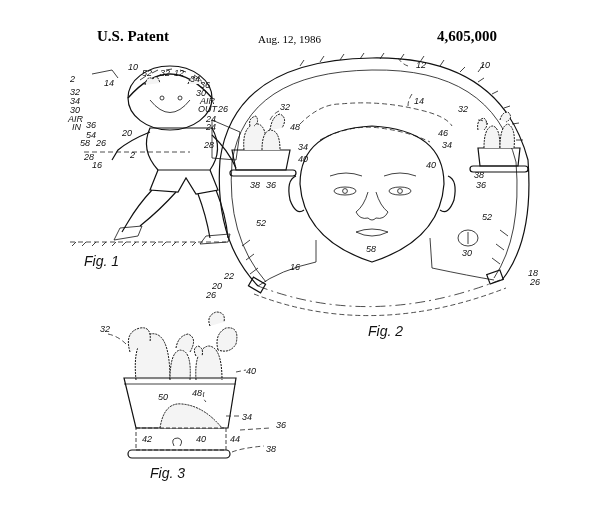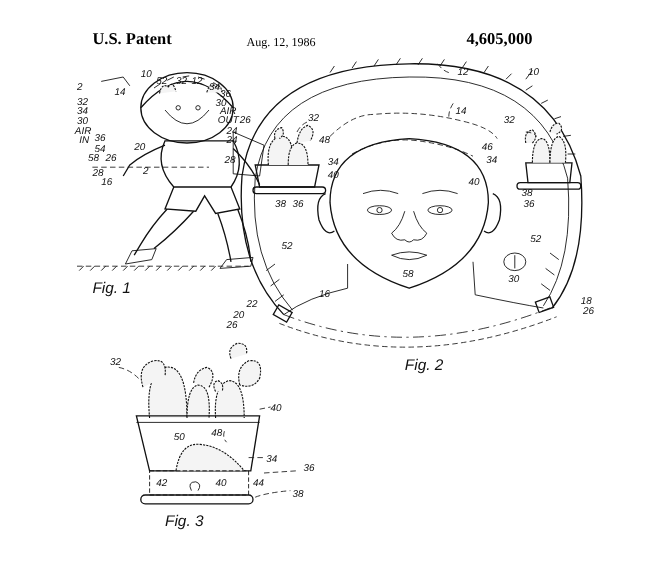--- a/index.html
+++ b/index.html
@@ -1,19 +1,19 @@
 <!DOCTYPE html>
 <html><head>
 <meta charset="utf-8">
 <style>
   html, body { margin:0; padding:0; background:#fff; }
   body { width:600px; height:526px; position:relative; overflow:hidden; font-family:"Liberation Serif", serif; color:#000; }
-  .hdr { position:absolute; top:28px; font-weight:bold; }
+  .hdr { position:absolute; top:28px; font-weight:bold;margin-left:13px; }
   .hdr-left { left:84px; font-size:15px; font-family:"Liberation Serif", serif; }
-  .hdr-mid { left:224px; font-size:11px; font-weight:normal; top:33px; }
+  .hdr-mid { left:245px; font-size:11px; font-weight:normal; top:33px; }
   .hdr-right { left:424px; font-size:15px; }
   svg { position:absolute; left:0; top:0; }
   .lbl { font-family:"Liberation Sans", sans-serif; font-style:italic; font-size:9px; fill:#111; }
   .fig { font-family:"Liberation Sans", sans-serif; font-style:italic; font-size:14px; fill:#111; }
   .ln { stroke:#111; fill:none; stroke-width:1.2; }
   .thin { stroke:#111; fill:none; stroke-width:0.8; }
   .dash { stroke:#222; fill:none; stroke-width:0.8; stroke-dasharray:5 3; }
   .dash2 { stroke:#222; fill:none; stroke-width:0.8; stroke-dasharray:10 4 2 4; }
   .cact { stroke:#111; fill:#f4f4f4; stroke-width:1; stroke-dasharray:2 1; }
   .hatch { stroke:#111; fill:#fff; stroke-width:1.3; }

